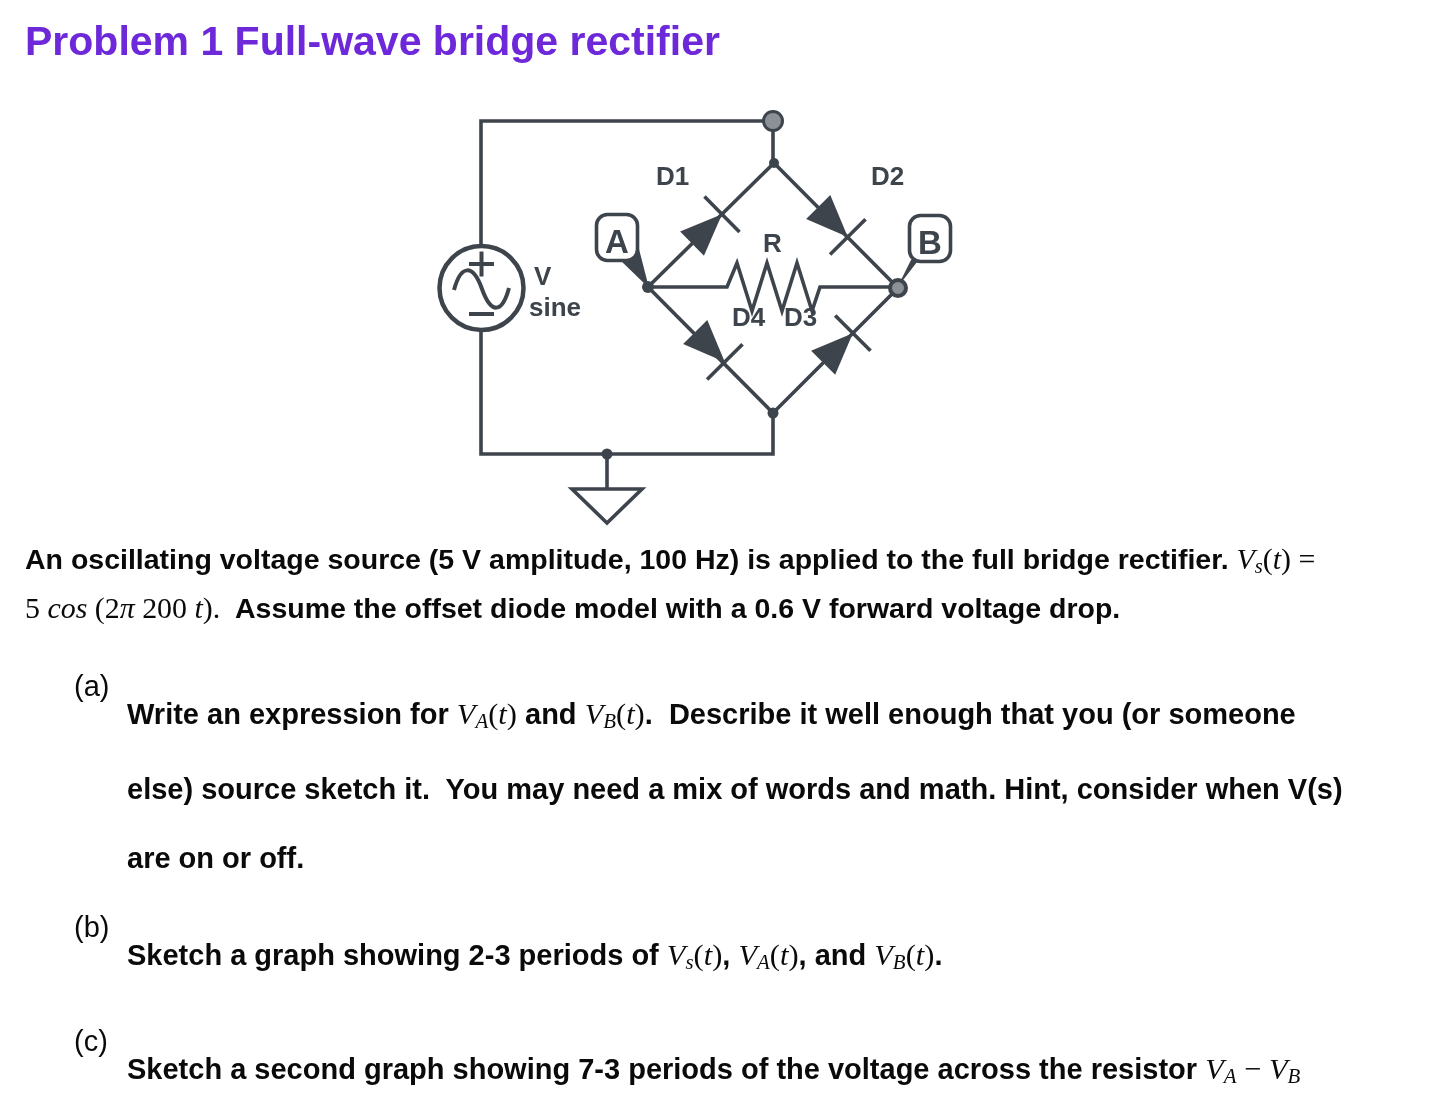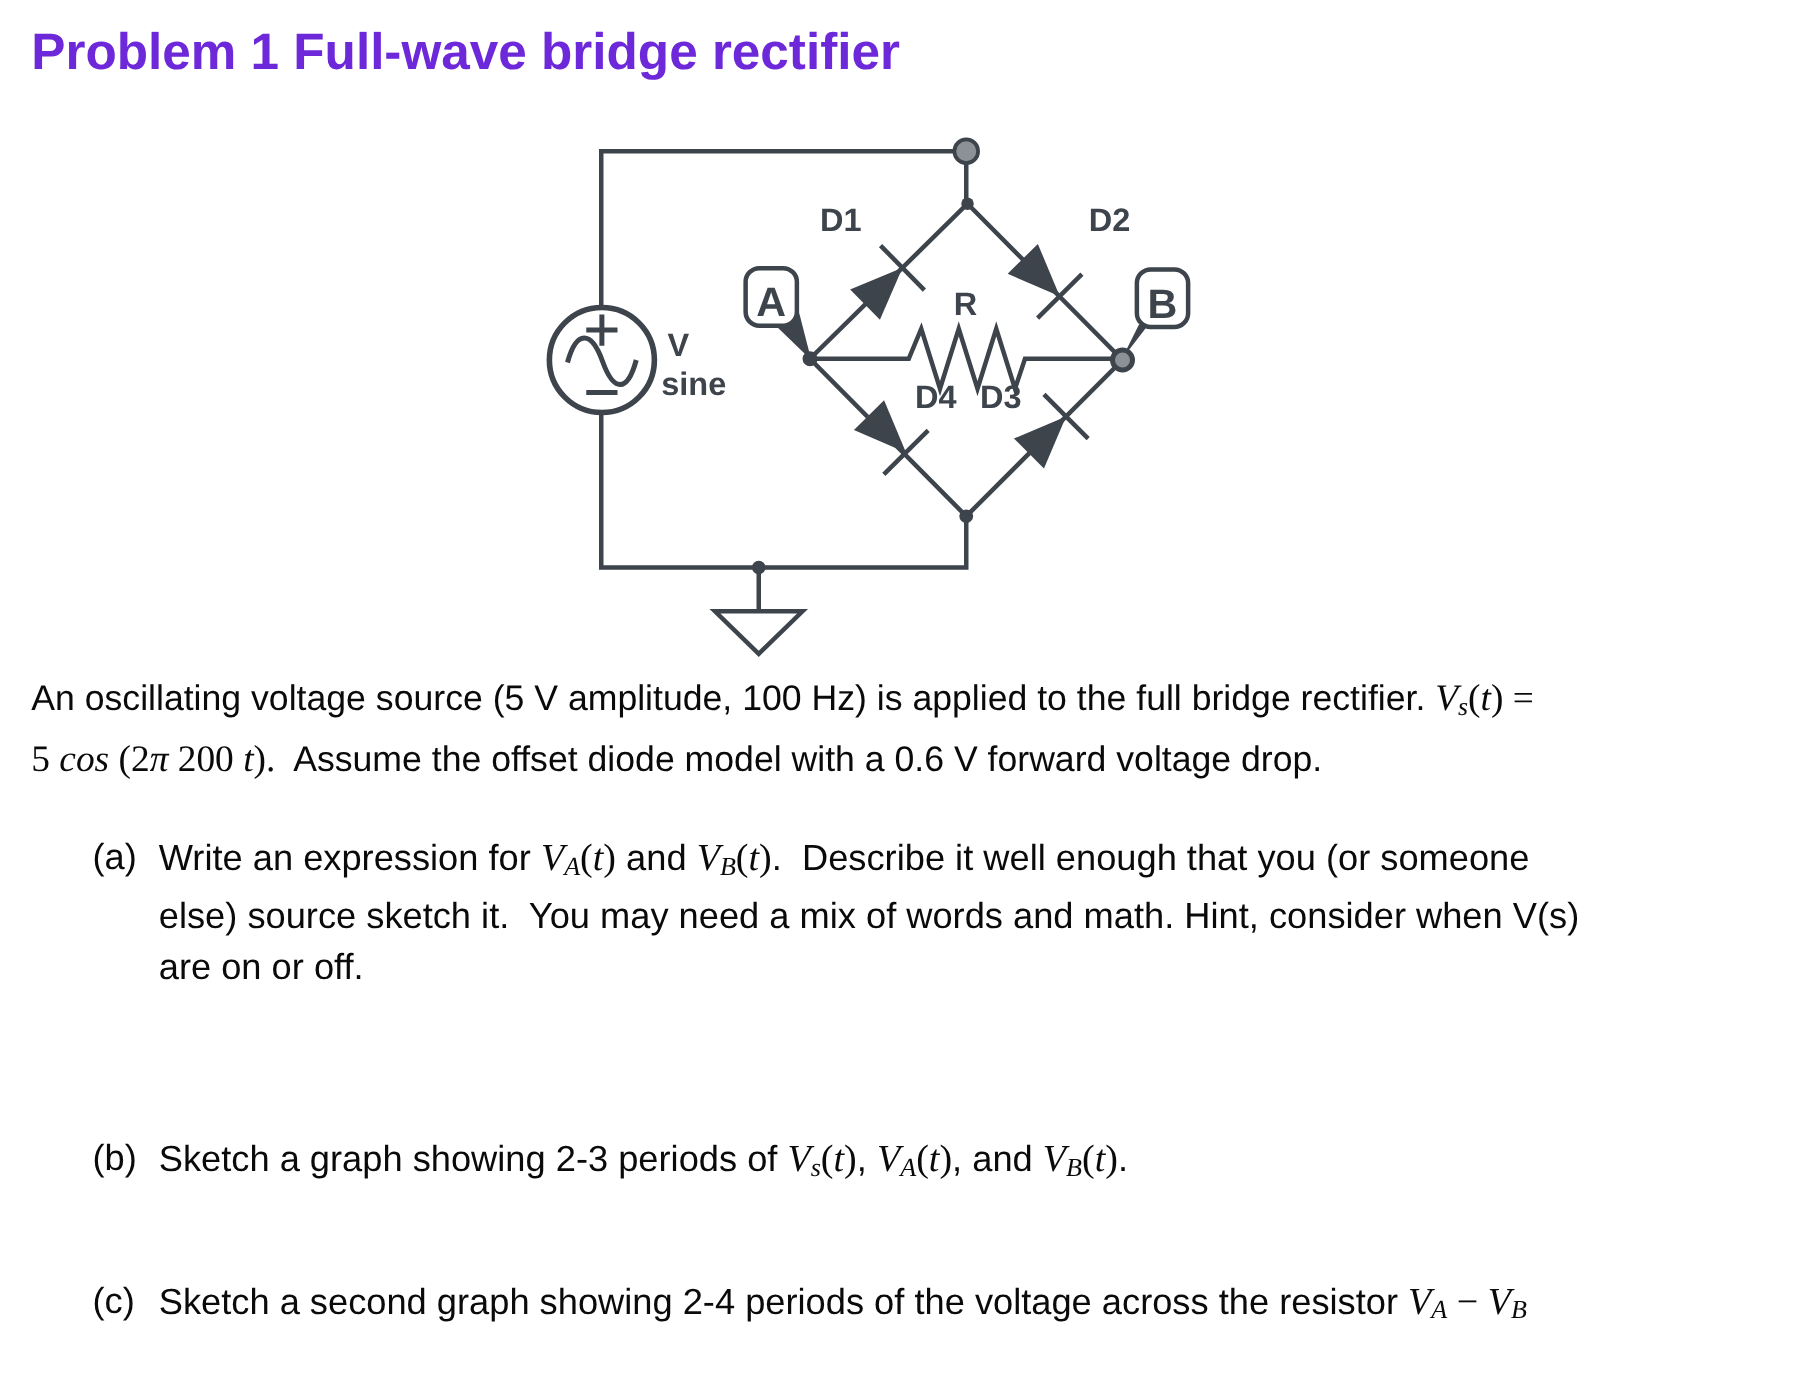--- a/index.html
+++ b/index.html
@@ -4,26 +4,26 @@
 <style>
   * { margin:0; padding:0; box-sizing:border-box; }
   html,body { width:1448px; height:1112px; background:#ffffff; overflow:hidden; position:relative;
               font-family:"Liberation Sans","DejaVu Sans",sans-serif; color:#0a0a0a; }
   .abs { position:absolute; }
   h1.title { left:25px; top:19px; font-size:41px; font-weight:bold; line-height:44px; letter-spacing:0; color:#6d28d9; }
   .para { left:25px; top:538px; }
   .para .line { font-size:28.5px; line-height:41.3px; white-space:pre; }
   .item { display:flex; }
   .item-label { width:53px; flex:0 0 53px; font-size:29px; line-height:40.7px; }
-  .item-text .line { font-size:29px; line-height:40.7px; white-space:pre; }
+  .item-text .line { font-size:29px; line-height:40.7px; white-space:pre;margin-top:28px; }
   #item-a { left:74px; top:666px; }
   #item-b { left:74px; top:907px; }
   #item-c { left:74px; top:1021px; }
   
-  .seg-p { font-family:"Liberation Sans","DejaVu Sans",sans-serif; }
+  .seg-p { font-family:"Liberation Sans","DejaVu Sans",sans-serif;font-weight:bold; }
   .seg-m { font-family:"Liberation Serif","DejaVu Serif",serif; font-style:italic; font-size:1.05em; }
   .seg-r { font-family:"Liberation Serif","DejaVu Serif",serif; font-size:1.05em; }
   .seg-sub { font-family:"Liberation Serif","DejaVu Serif",serif; font-style:italic; font-size:0.72em; vertical-align:-0.18em; }
   
   #circuit { left:415px; top:95px; width:560px; height:445px; }
   .clabel { font-family:"Liberation Sans","DejaVu Sans",sans-serif; font-weight:bold; fill:#3d444c; font-size:26px; }
   .tagletter { font-family:"Liberation Sans","DejaVu Sans",sans-serif; font-weight:bold; fill:#3d444c; font-size:33px; text-anchor:middle; }
 </style>
 </head>
 <body>
@@ -106,15 +106,15 @@
 <div id="item-b" class="abs item">
   <div class="item-label">(b)</div>
   <div class="item-text">
     <div class="line"><span class="seg-p">Sketch a graph showing 2-3 periods of </span><span class="seg-m">V</span><span class="seg-sub">s</span><span class="seg-r">(</span><span class="seg-m">t</span><span class="seg-r">)</span><span class="seg-p">, </span><span class="seg-m">V</span><span class="seg-sub">A</span><span class="seg-r">(</span><span class="seg-m">t</span><span class="seg-r">)</span><span class="seg-p">, and </span><span class="seg-m">V</span><span class="seg-sub">B</span><span class="seg-r">(</span><span class="seg-m">t</span><span class="seg-r">)</span><span class="seg-p">.</span></div>
   </div>
 </div>
 
 <div id="item-c" class="abs item">
   <div class="item-label">(c)</div>
   <div class="item-text">
-    <div class="line"><span class="seg-p">Sketch a second graph showing 2-4 periods of the voltage across the resistor </span><span class="seg-m">V</span><span class="seg-sub">A</span><span class="seg-r"> − </span><span class="seg-m">V</span><span class="seg-sub">B</span></div>
+    <div class="line"><span class="seg-p">Sketch a second graph showing 7-3 periods of the voltage across the resistor </span><span class="seg-m">V</span><span class="seg-sub">A</span><span class="seg-r"> − </span><span class="seg-m">V</span><span class="seg-sub">B</span></div>
   </div>
 </div>
 
 </body></html>

